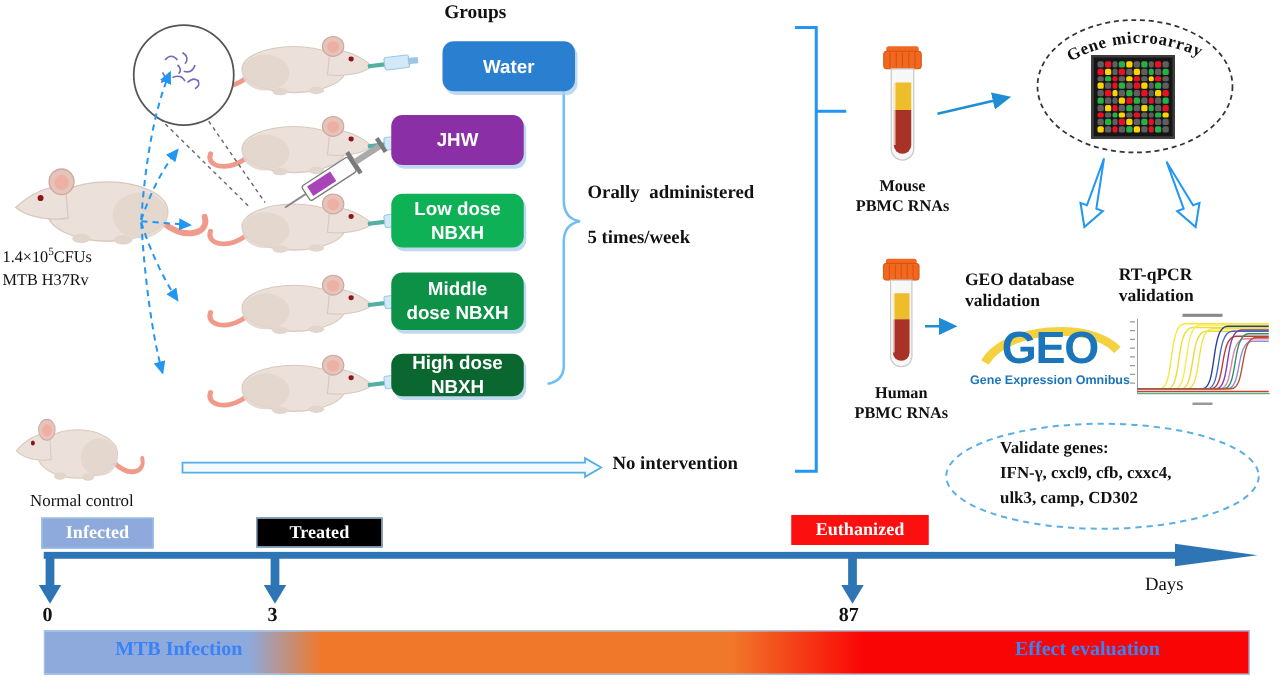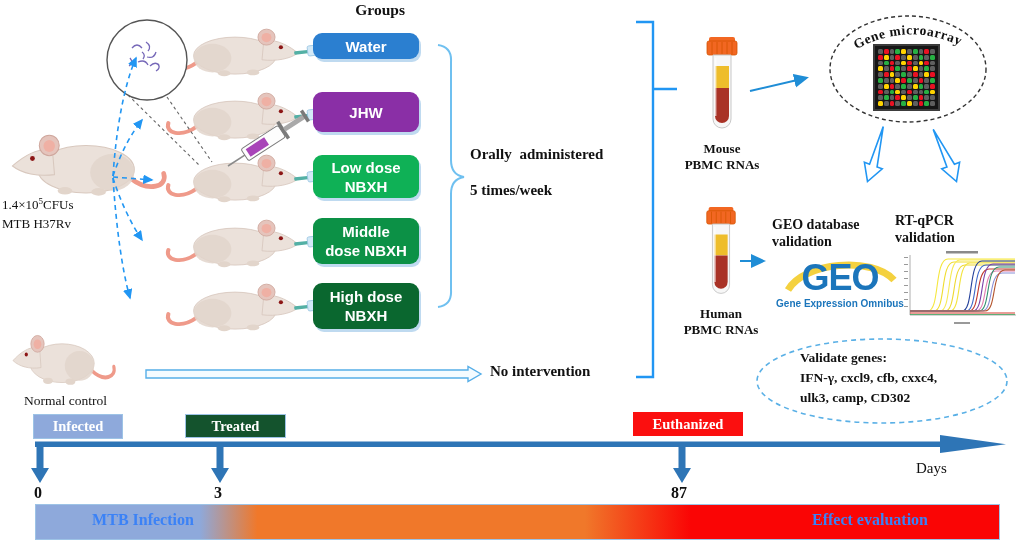--- a/index.html
+++ b/index.html
@@ -174,37 +174,37 @@
 
   <div class="abs z3 serif b" style="left:325px;top:1px;width:80px;font-size:15.5px;text-align:right">Groups</div>
 
   <div class="abs z3 serif" style="left:2px;top:192px;font-size:13px;line-height:19px;">
     <div><span>1.4×10</span><sup>5</sup><span>CFUs</span></div>
     <div>MTB H37Rv</div>
   </div>
 
   <div class="abs z3 serif" style="left:8px;top:393px;width:115px;font-size:13.5px;text-align:center">Normal control</div>
 
-  <div class="abs group-box" style="top: 33px; height: 26px; background-color: rgb(43, 127, 208);">
+  <div class="abs group-box" style="top: 33px; height: 40px; background-color: rgb(43, 127, 208); margin-left: 41px;">
     <span>Water</span>
       <span></span>
   </div>
   <div class="abs group-box" style="top: 92px; height: 40px; background-color: rgb(138, 47, 166);">
     <span>JHW</span>
       <span></span>
   </div>
   <div class="abs group-box" style="top: 155px; height: 43px; background-color: rgb(15, 177, 86);">
     <span>Low dose</span>
       <span>NBXH</span>
   </div>
   <div class="abs group-box" style="top: 218px; height: 46px; background-color: rgb(12, 145, 70);">
     <span>Middle</span>
       <span>dose NBXH</span>
   </div>
-  <div class="abs group-box" style="top: 283px; height: 46px; background-color: rgb(10, 103, 47);">
+  <div class="abs group-box" style="top: 283px; height: 34px; background-color: rgb(10, 103, 47);">
     <span>High dose</span>
       <span>NBXH</span>
   </div>
 
   <div class="abs z3 serif b ctr" style="left:470px;top:146px;width:185px;font-size:15px;word-spacing:4px;">Orally administered</div>
   <div class="abs z3 serif b ctr" style="left:470px;top:182px;width:185px;font-size:15px;">5 times/week</div>
 
   <div class="abs z3 serif b" style="left:490px;top:363px;font-size:15px;">No intervention</div>
 
   <div class="abs z3 serif tube-label" style="left:672px;top:141px;width:100px;">
@@ -372,21 +372,21 @@
 
   <div class="abs z3 serif b" style="left:762px;top:348px;width:244px;font-size:13.5px;line-height:20px;padding-left:38px;box-sizing:border-box;">
     <div>Validate genes:</div>
     <div>IFN-γ, cxcl9, cfb, cxxc4,</div>
     <div>ulk3, camp, CD302</div>
   </div>
 
   <div class="abs tl-event serif" style="left: 33px; top: 414px; width: 88px; height: 23px; border: 1px solid rgb(157, 195, 230); background-color: rgb(142, 169, 219);">
     <span>Infected</span>
   </div>
-  <div class="abs tl-event serif" style="left: 185px; top: 414px; width: 99px; height: 22px; border: 1px solid rgb(157, 195, 230); background-color: #14532d;">
+  <div class="abs tl-event serif" style="left: 205px; top: 414px; width: 99px; height: 22px; border: 1px solid rgb(157, 195, 230); background-color: #000000;">
     <span>Treated</span>
   </div>
   <div class="abs tl-event serif" style="left: 633px; top: 412px; width: 110px; height: 24px; background-color: rgb(251, 15, 15);">
     <span>Euthanized</span>
   </div>
 
   <div class="abs z3 serif b" style="left:34px;top:484px;font-size:16px;">0</div>
   <div class="abs z3 serif b" style="left:214px;top:484px;font-size:16px;">3</div>
   <div class="abs z3 serif b" style="left:671px;top:484px;font-size:16px;">87</div>
   <div class="abs z3 serif" style="left:916px;top:460px;font-size:15px;">Days</div>

